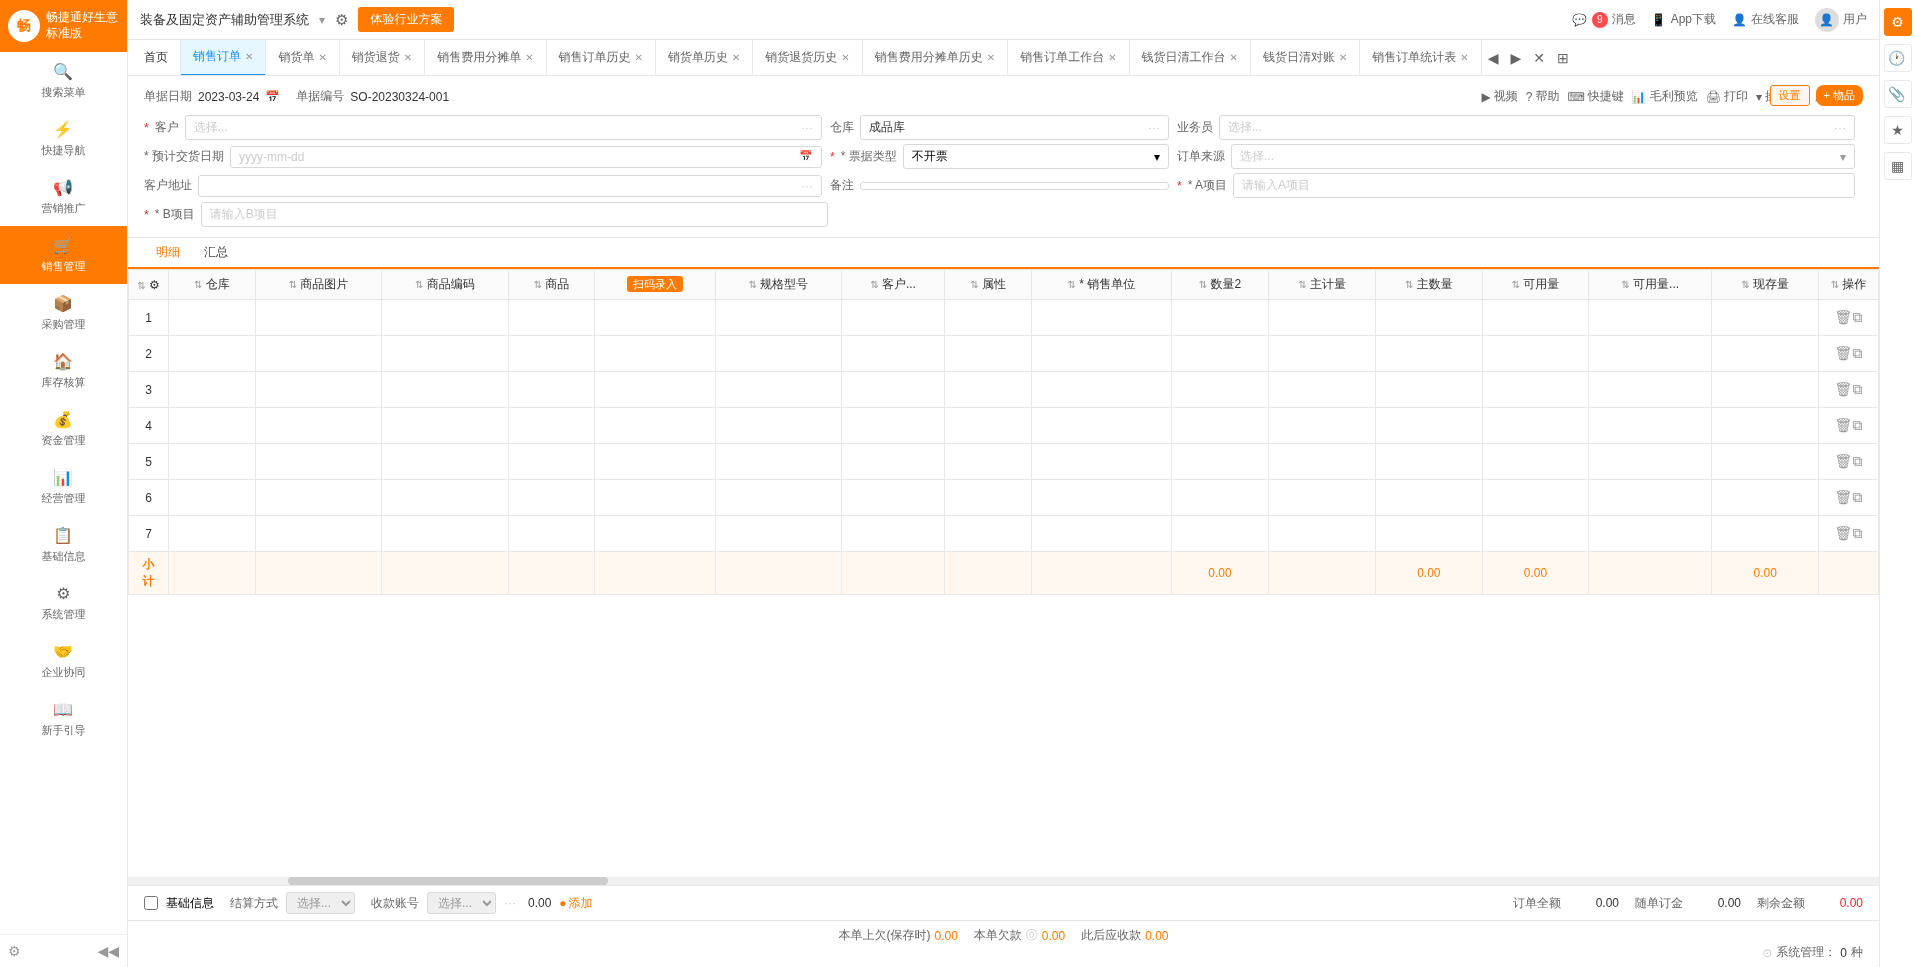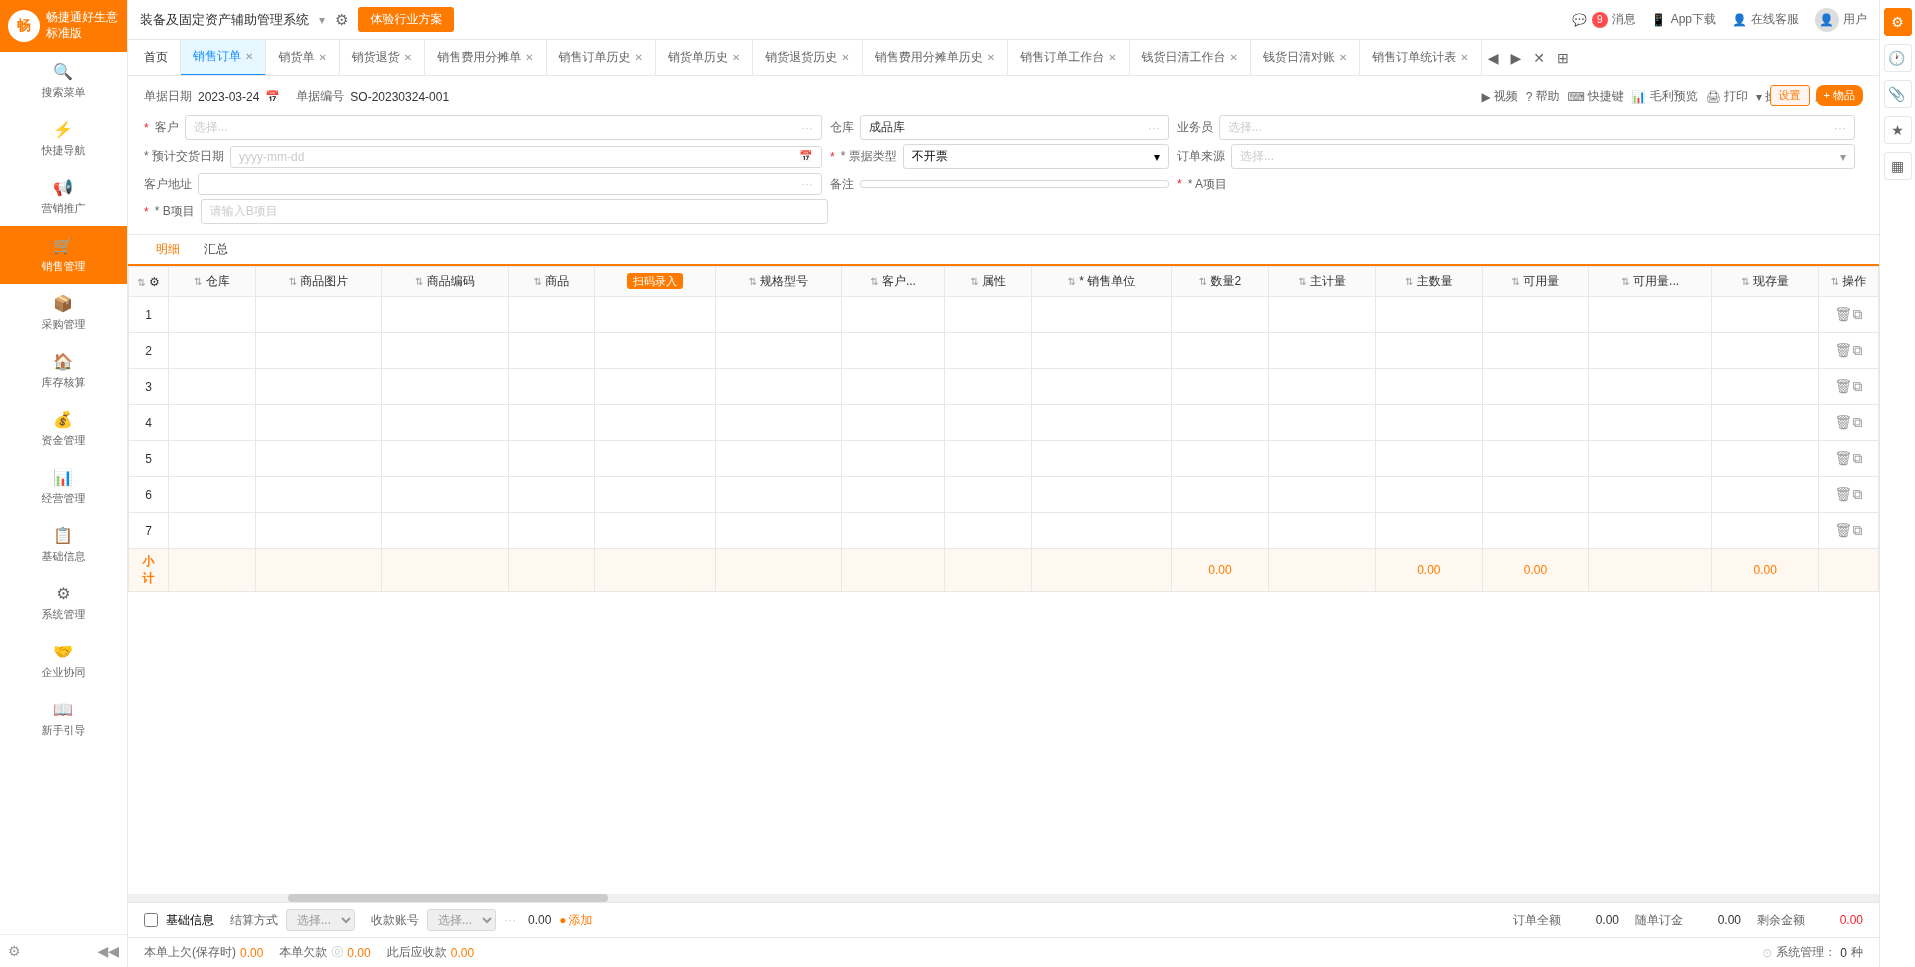--- a/index.html
+++ b/index.html
@@ -74,21 +74,21 @@
     .btn-copy { background: none; border: none; cursor: pointer; color: #999; font-size: 14px; }
     .subtotal-row td { background: #fff8f0; font-weight: 500; color: #ff7a00; }
     .subtotal-label { color: #ff7a00; font-weight: bold; }
 
     
     .right-sidebar { width: 36px; background: #fff; border-left: 1px solid #e8e8e8; display: flex; flex-direction: column; align-items: center; padding: 8px 0; gap: 8px; flex-shrink: 0; }
     .right-sidebar-btn { width: 28px; height: 28px; display: flex; align-items: center; justify-content: center; cursor: pointer; color: #666; font-size: 14px; border: 1px solid #e8e8e8; border-radius: 3px; }
     .right-sidebar-btn.active { background: #ff7a00; color: #fff; border-color: #ff7a00; }
 
     
-    .bottom-bar { background: #fff; border-top: 1px solid #e8e8e8; padding: 6px 16px; display: flex; align-items: center; gap: 0; flex-shrink: 0; }
+    .bottom-bar { background: #fff; border-top: 1px solid #e8e8e8; padding: 6px 16px; display: flex; align-items: center; gap: 0; flex-shrink: 0; flex-direction: column; }
     .bottom-info { display: flex; align-items: center; gap: 16px; font-size: 12px; color: #666; }
     .bottom-info-item { display: flex; align-items: center; gap: 4px; }
     .bottom-info-value { color: #ff7a00; }
     .summary-item { display: flex; align-items: center; gap: 8px; font-size: 12px; }
     .summary-label { color: #666; }
     .summary-value { color: #333; min-width: 50px; text-align: right; }
     .btn-discard { border: 1px solid #d9d9d9; background: #fff; color: #333; padding: 5px 16px; border-radius: 3px; cursor: pointer; font-size: 12px; }
     .btn-save-draft { border: 1px solid #ff7a00; background: #fff; color: #ff7a00; padding: 5px 16px; border-radius: 3px; cursor: pointer; font-size: 12px; }
     .btn-save-new { background: #ff7a00; color: #fff; border: none; padding: 5px 16px; border-radius: 3px; cursor: pointer; font-size: 12px; }
 
@@ -369,20 +369,23 @@
               <span style="color:#ccc;">···</span>
             </div>
           </div>
           <div class="form-cell" style="flex:1;">
             <span class="form-label">备注</span>
             <div class="form-input"></div>
           </div>
           <div class="form-cell" style="flex:2;">
             <span class="required">*</span>
             <span class="form-label">* A项目</span>
+            <div class="form-input">
+              <span style="color:#ccc;">请输入A项目</span>
+            </div>
           </div>
         </div>
 
         <div class="form-row">
           <div class="form-cell" style="flex:2;">
             <span class="required">*</span>
             <span class="form-label">* B项目</span>
             <div class="form-input">
               <span style="color:#ccc;">请输入B项目</span>
             </div>

